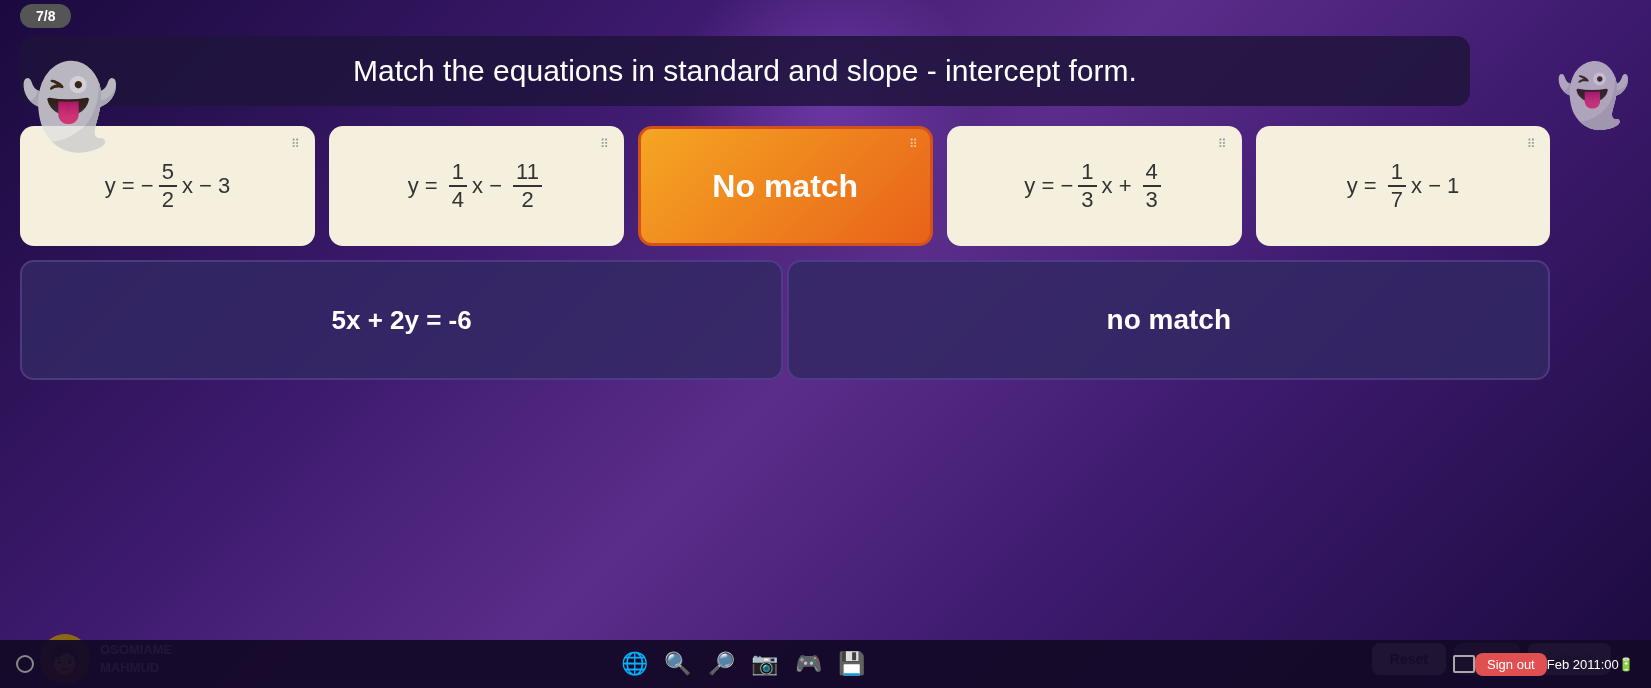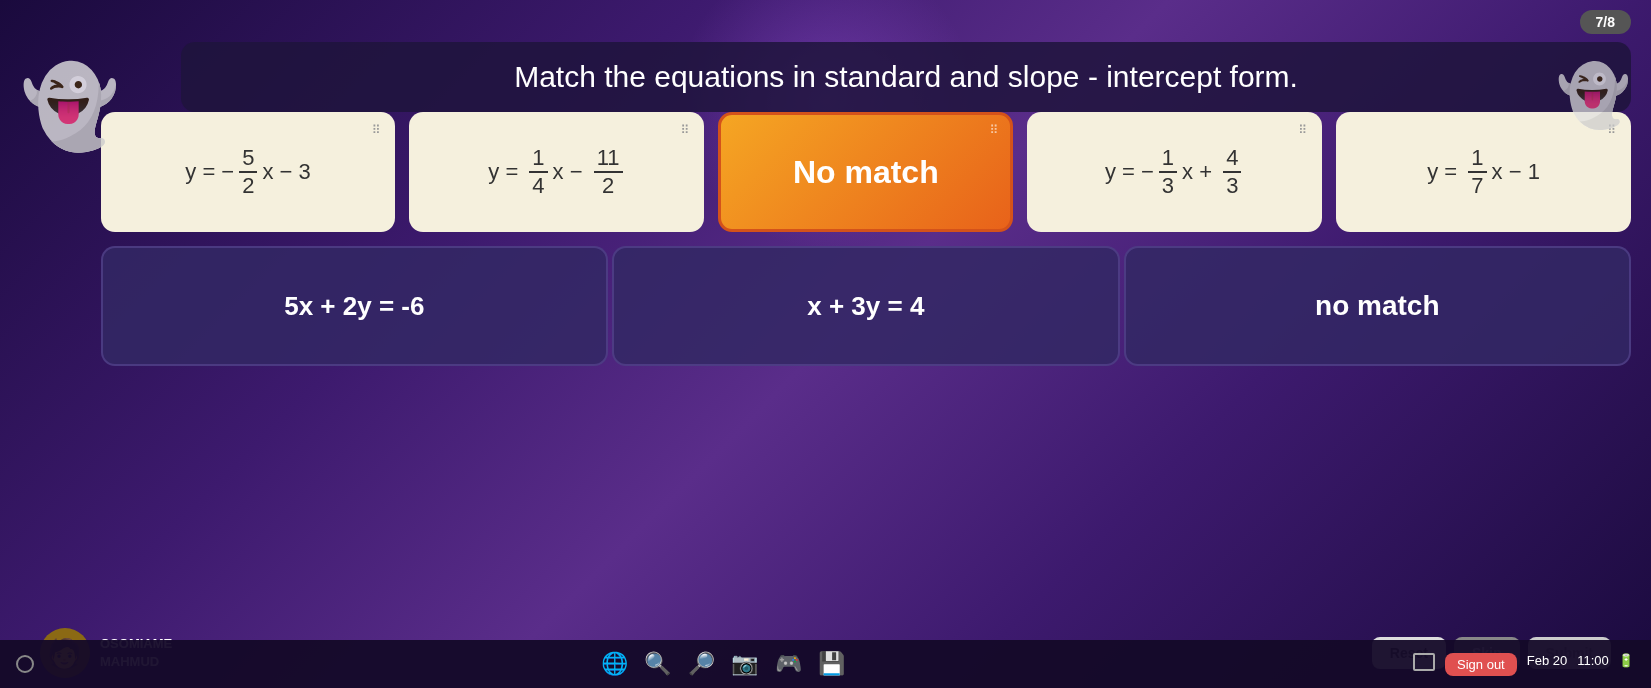--- a/index.html
+++ b/index.html
@@ -40,42 +40,42 @@
       transform: translateX(-50%);
     }
 
     .content {
       position: relative;
       z-index: 2;
       width: 100%;
       height: 100%;
       display: flex;
       flex-direction: column;
-      align-items: flex-end;
-      padding: 10px 20px;
+      align-items: flex-start;
+      padding: 4px 20px;
     }
 
     
     .progress-badge {
       background: #555;
       color: white;
       border-radius: 20px;
       padding: 4px 16px;
       font-size: 14px;
       font-weight: bold;
       margin-bottom: 8px;
     }
 
     
     .question-header {
       background: rgba(30, 20, 60, 0.85);
       border-radius: 14px;
       padding: 18px 40px;
       text-align: center;
-      margin-bottom: 0;
+      margin-bottom: 20px;
       width: 90%;
     }
 
     .question-text {
       color: white;
       font-size: 30px;
       font-weight: 500;
     }
 
     
@@ -256,22 +256,21 @@
       gap: 16px;
     }
 
     .taskbar-icon {
       font-size: 22px;
       cursor: pointer;
     }
 
     .taskbar-right {
       display: flex;
-      align-items: flex-start;
-      gap: 10px;
+      align-items: center;
       font-size: 13px;
       color: white;
     }
 
     .sign-out-btn {
       background: #e05050;
       color: white;
       border: none;
       border-radius: 8px;
       padding: 4px 12px;
@@ -424,23 +423,20 @@
 
   </div>
 
   <div class="bottom-row">
 
     <div class="card-bottom">
       <span class="math-text">5x + 2y = -6</span>
     </div>
 
 
-    <div class="card-bottom">
-      <span class="math-text">x + 3y = 4</span>
-    </div>
 
 
     <div class="card-bottom no-match-bottom">
       <span class="math-text">no match</span>
     </div>
 
   </div>
 
   <div class="footer">
     <div class="user-info">

